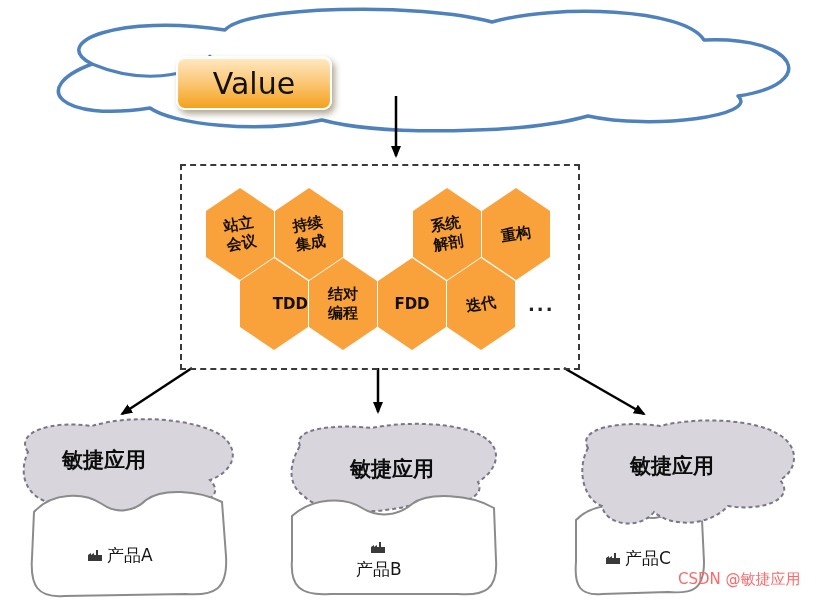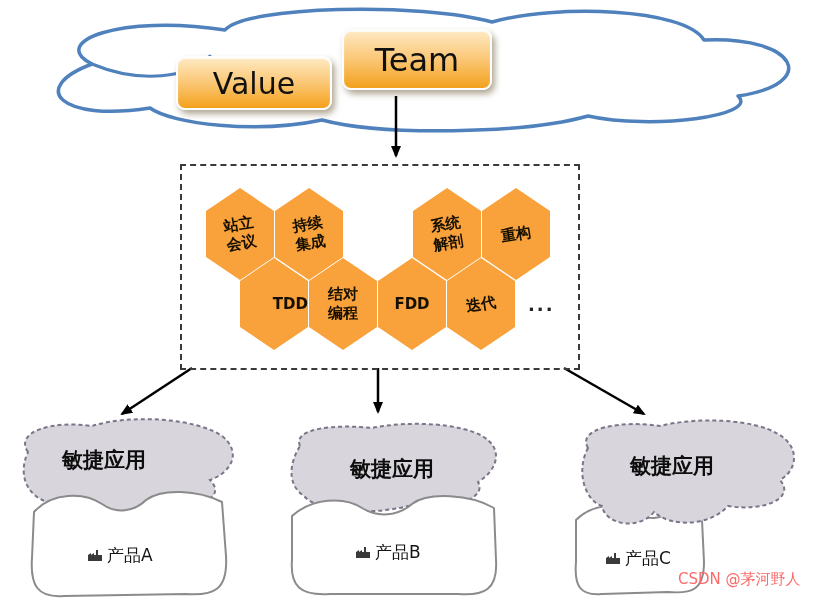--- a/index.html
+++ b/index.html
@@ -41,21 +41,21 @@
 
   
   .app-label{position:absolute;font-size:21px;font-weight:bold;color:#0d0d0d;}
   #app1{left:62px;top:446px;}
   #app2{left:350px;top:455px;}
   #app3{left:630px;top:452px;}
 
   
   .product-label{position:absolute;display:flex;align-items:center;gap:4px;font-size:17px;color:#151515;}
   #prod1{left:88px;top:544px;}
-  #prod2{left:356px;top:541px;}
+  #prod2{left:356px;top:541px;flex-direction:column;}
   #prod3{left:606px;top:547px;}
   .factory{display:inline-flex;align-items:flex-end;}
 
   .watermark{position:absolute;left:678px;top:570px;font-size:15px;color:var(--watermark,#fb6a6a);white-space:nowrap;}
 </style>
 </head>
 <body>
 
 <div id="canvas">
 
@@ -79,23 +79,20 @@
     <path class="blob" d="M 588 448 C 576 428 622 420 660 426 C 700 416 756 420 778 434 C 800 446 798 470 780 480 C 796 498 764 512 728 506 C 710 526 672 528 654 512 C 640 530 606 526 602 506 C 584 500 576 470 588 448 Z"></path>
 
     <path class="arrow" d="M396 96 L396 156"></path>
     <path class="arrow" d="M192 368 L122 414"></path>
     <path class="arrow" d="M378 368 L378 412"></path>
     <path class="arrow" d="M564 368 L644 414"></path>
   </svg>
 
   <div class="concept" id="c-value">
     <span>Value</span>
-  </div>
-  <div class="concept" id="c-team">
-    <span>Team</span>
   </div>
 
   <div class="dashed">
     <div class="hex" id="h11">
       <div class="hex-label tilt">
         <span>站立</span>
         <span>会议</span>
       </div>
     </div>
     <div class="hex" id="h12">
@@ -161,15 +158,15 @@
   </div>
   <div class="product-label" id="prod3">
     <span class="factory">
       <svg width="15" height="13" viewBox="0 0 15 13">
           <path d="M0 12 L0 6 L3 4 L3 6 L6 4 L6 6 L8 6 L8 1 L10 1 L10 6 L14 6 L14 12 Z" fill="#3a3a3a"></path>
         </svg>
     </span>
     <span>产品C</span>
   </div>
 
-  <div class="watermark">CSDN @茅河野人</div>
+  <div class="watermark">CSDN @敏捷应用</div>
 
 </div>
 
 </body></html>

